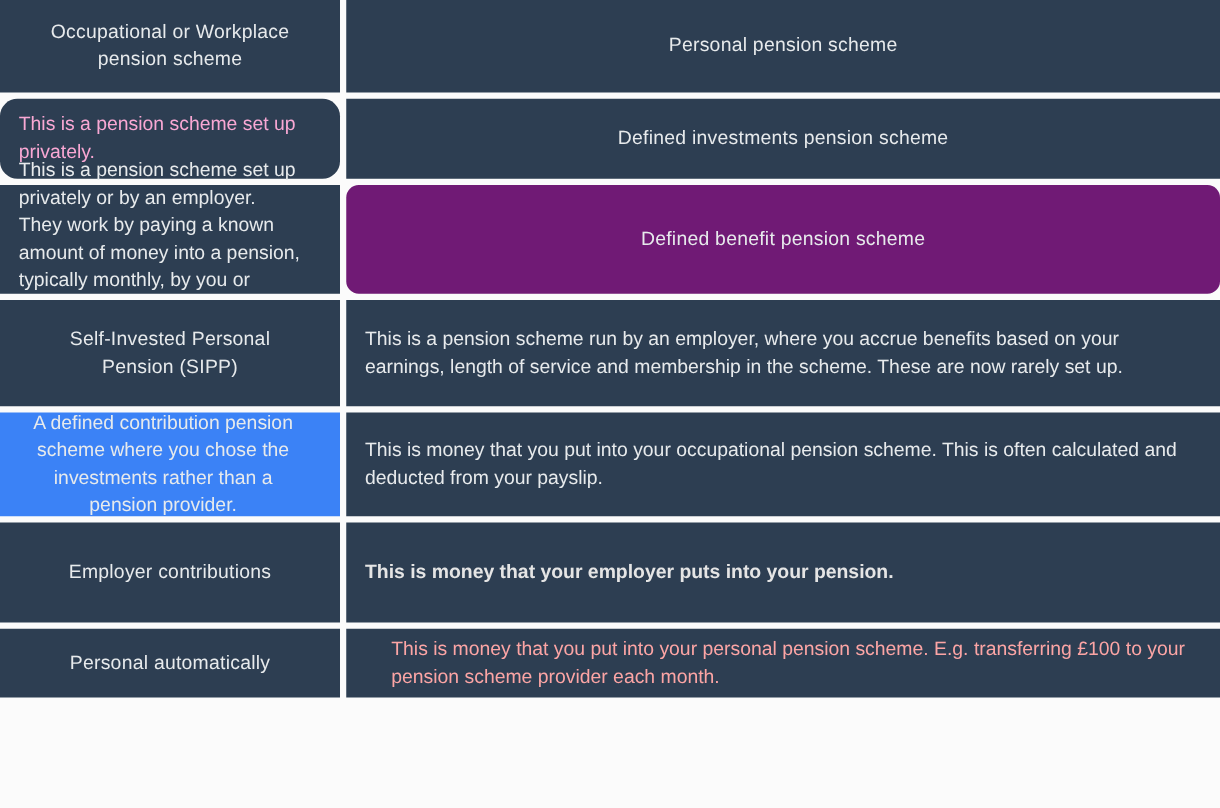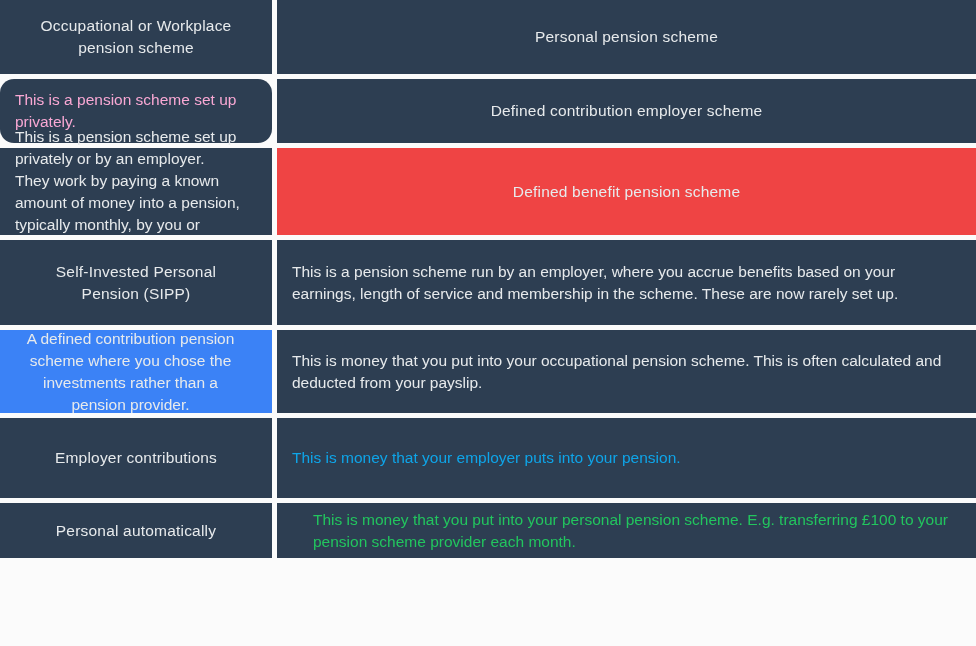--- a/index.html
+++ b/index.html
@@ -40,24 +40,24 @@
     white-space: pre-wrap;
   }
 </style>
 </head>
 <body>
 
 <div class="pension-table" style="background: rgb(251, 251, 251);">
     <div class="cell term-cell" style="background: rgb(45, 62, 82); color: rgb(231, 234, 236);">Occupational or Workplace pension scheme</div>
     <div class="cell term-cell" style="background: rgb(45, 62, 82); color: rgb(231, 234, 236);">Personal pension scheme</div>
     <div class="cell definition-cell" style="background: rgb(45, 62, 82); color: #f9a8d4; border-radius: 14px;">This is a pension scheme set up privately.</div>
-    <div class="cell term-cell" style="background: rgb(45, 62, 82); color: rgb(231, 234, 236);">Defined contribution employer scheme</div>
+    <div class="cell term-cell" style="background: rgb(45, 62, 82); color: rgb(231, 234, 236);">Defined investments pension scheme</div>
     <div class="cell definition-cell" style="background: rgb(45, 62, 82); color: rgb(231, 234, 236);">This is a pension scheme set up privately or by an employer.  They work by paying a known amount of money into a pension, typically monthly, by you or possibly your employer, or both.</div>
-    <div class="cell term-cell" style="background: #ef4444; color: rgb(231, 234, 236);">Defined benefit pension scheme</div>
+    <div class="cell term-cell" style="background: #701a75; color: rgb(231, 234, 236); border-radius: 10px;">Defined benefit pension scheme</div>
     <div class="cell term-cell" style="background: rgb(45, 62, 82); color: rgb(231, 234, 236);">Self-Invested Personal Pension (SIPP)</div>
     <div class="cell definition-cell" style="background: rgb(45, 62, 82); color: rgb(231, 234, 236);">This is a pension scheme run by an employer, where you accrue benefits based on your earnings, length of service and membership in the scheme. These are now rarely set up.</div>
     <div class="cell definition-cell" style="background: #3b82f6; color: rgb(231, 234, 236); text-align: center;">A defined contribution pension scheme where you chose the investments rather than a pension provider.</div>
     <div class="cell definition-cell" style="background: rgb(45, 62, 82); color: rgb(231, 234, 236);">This is money that you put into your occupational pension scheme. This is often calculated and deducted from your payslip.</div>
     <div class="cell term-cell" style="background: rgb(45, 62, 82); color: rgb(231, 234, 236);">Employer contributions</div>
-    <div class="cell definition-cell" style="background: rgb(45, 62, 82); color: #0ea5e9;">This is money that your employer puts into your pension.</div>
+    <div class="cell definition-cell" style="background: rgb(45, 62, 82); color: #e5e5e5; font-weight: bold;">This is money that your employer puts into your pension.</div>
     <div class="cell term-cell" style="background: rgb(45, 62, 82); color: rgb(231, 234, 236);">Personal automatically</div>
-    <div class="cell definition-cell" style="background: rgb(45, 62, 82); color: #22c55e; padding-left: 36px;">This is money that you put into your personal pension scheme. E.g. transferring £100 to your pension scheme provider each month.</div>
+    <div class="cell definition-cell" style="background: rgb(45, 62, 82); color: #fca5a5; padding-left: 36px;">This is money that you put into your personal pension scheme. E.g. transferring £100 to your pension scheme provider each month.</div>
   </div>
 
 </body></html>

